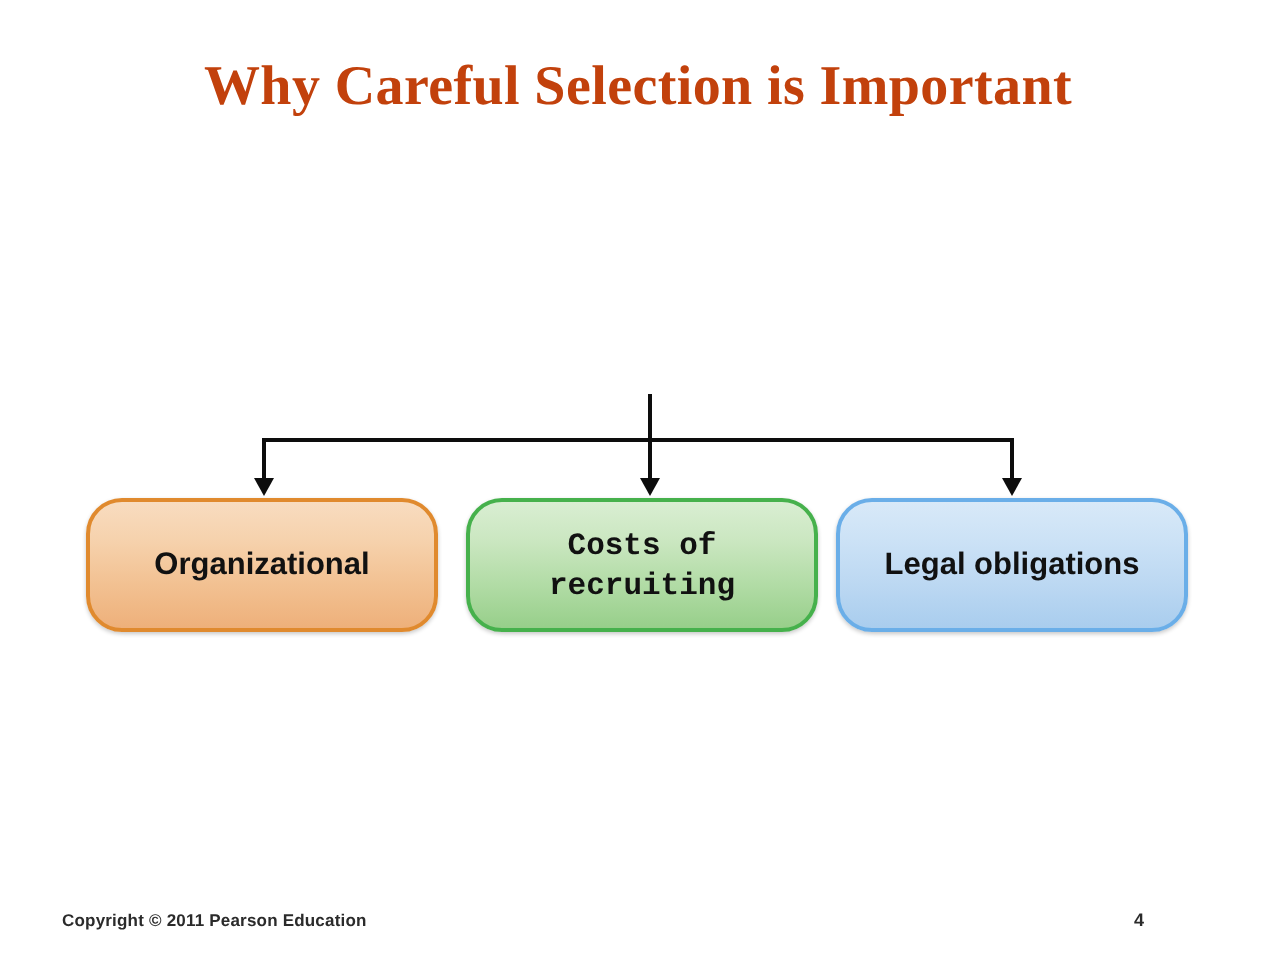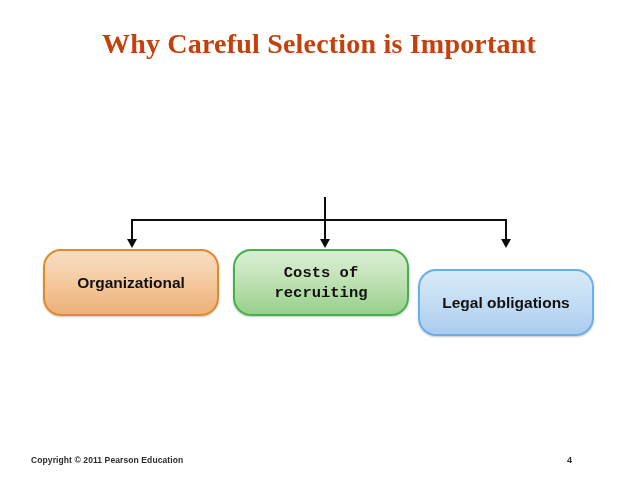--- a/index.html
+++ b/index.html
@@ -122,21 +122,20 @@
 
   #node-child-2 {
     left: 418px;
     width: 176px;
     border: 2px solid #6aaee8;
     background: linear-gradient(to bottom,
         #d8e9f8 0%,
         #cce2f6 30%,
         #bcd8f2 65%,
         #a9cdee 100%);
-    margin-top: 20px;
   }
 
   
   .connector {
     position: absolute;
     background: #0d0d0d;
   }
 
   
   #connector-stem {

